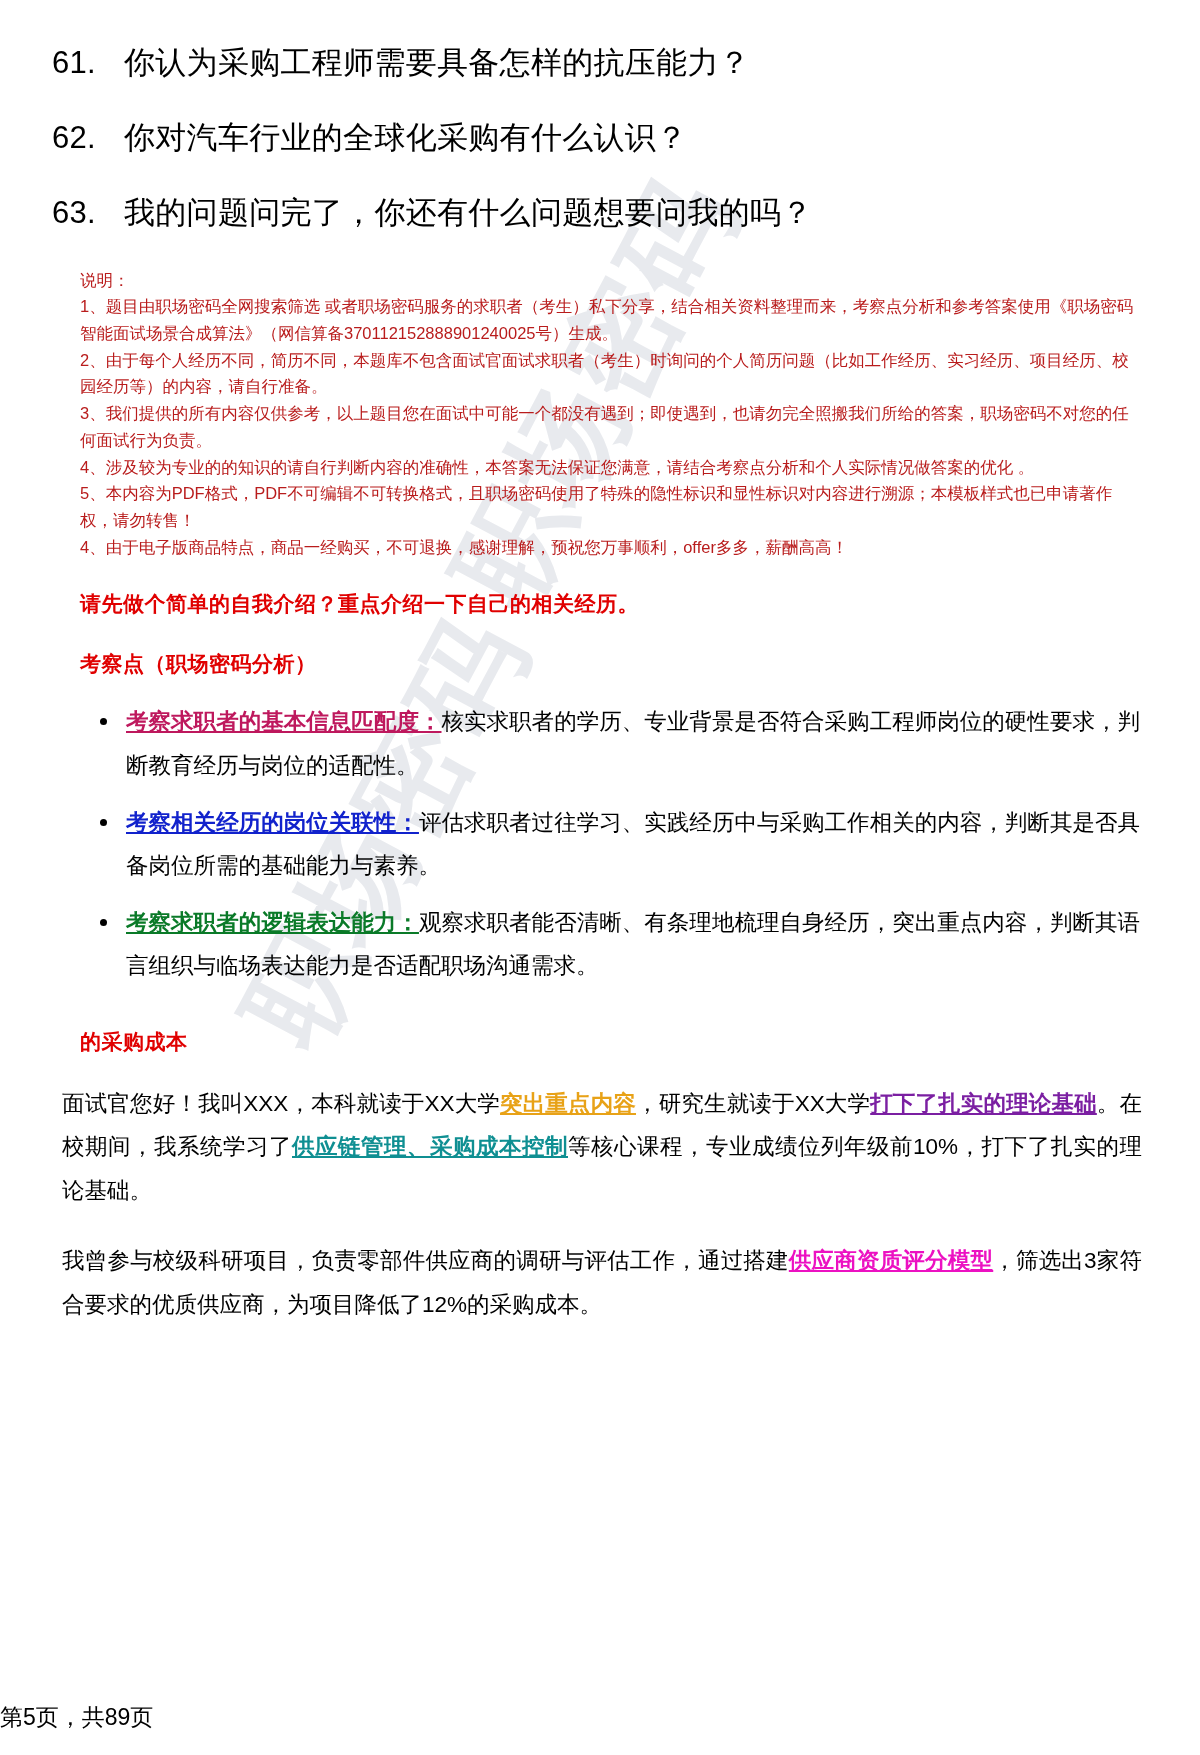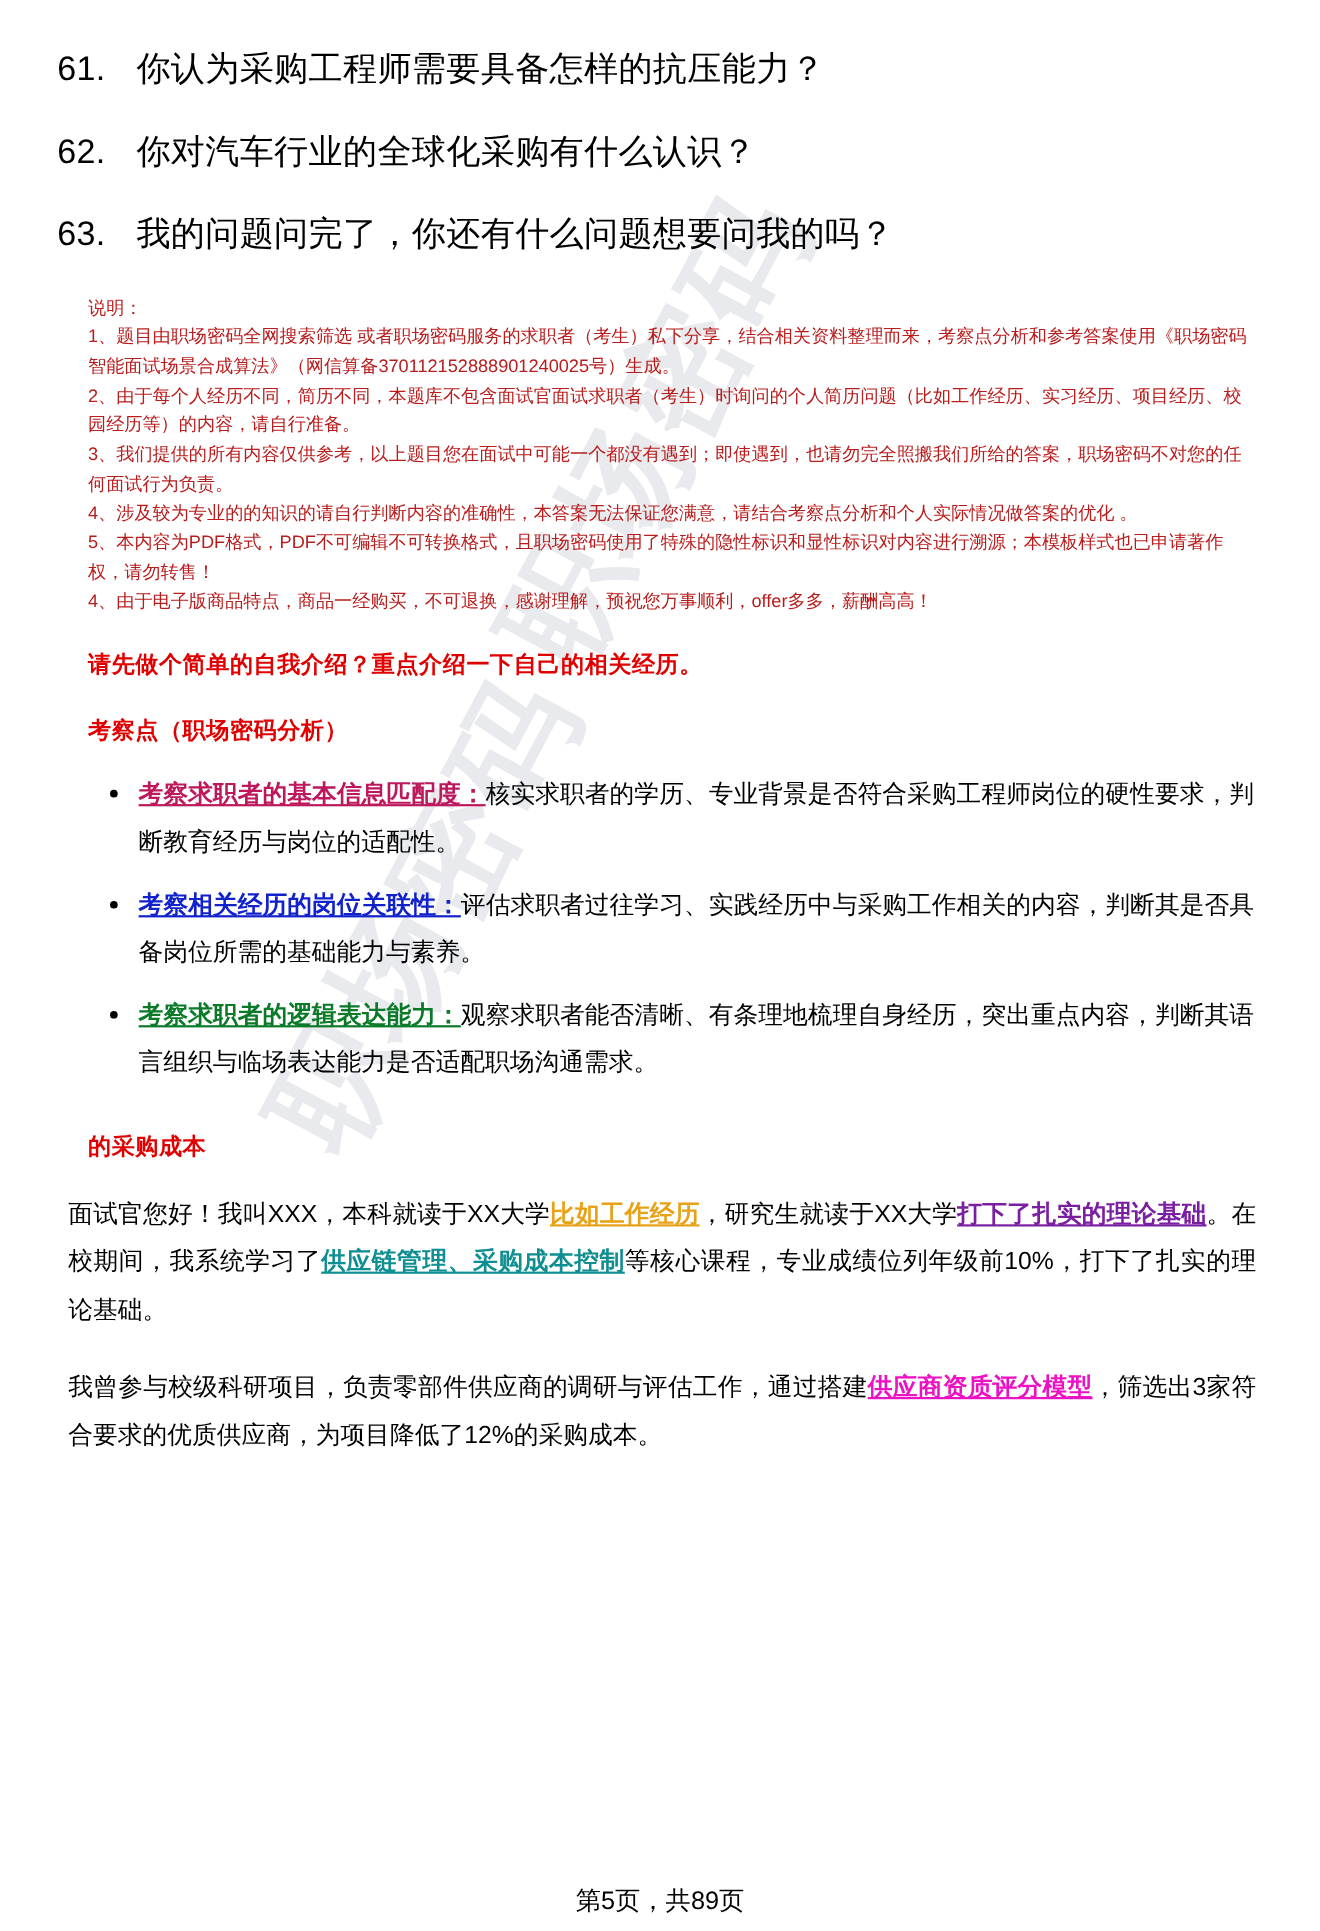--- a/index.html
+++ b/index.html
@@ -152,23 +152,22 @@
   }
   .hl.orange { color: #e8a217; }
   .hl.purple { color: #7b1fa2; }
   .hl.teal   { color: #0f8f92; }
   .hl.magenta{ color: #ec11c2; text-decoration: underline; }
 
   
   .footer {
     position: absolute;
     left: 0;
-    bottom: 12px;
+    bottom: 22px;
     width: 100%;
-    text-align: center;
     font-size: 23px;
     color: #000;
     z-index: 3;
   }
 </style>
 </head>
 <body>
 
 <div class="page">
 
@@ -217,21 +216,21 @@
       </li>
       <li>
         <span class="lbl green">考察求职者的逻辑表达能力：</span><span>观察求职者能否清晰、有条理地梳理自身经历，突出重点内容，判断其语言组织与临场表达能力是否适配职场沟通需求。</span>
       </li>
     </ul>
 
     <div class="heading-red answer">的采购成本</div>
 
     <div class="answer-body">
       <p>
-        <span>面试官您好！我叫XXX，本科就读于XX大学</span><span class="hl orange">比如工作经历</span><span>，研究生就读于XX大学</span><span class="hl purple">打下了扎实的理论基础</span><span>。在校期间，我系统学习了</span><span class="hl teal">供应链管理、采购成本控制</span><span>等核心课程，专业成绩位列年级前10%，打下了扎实的理论基础。</span>
+        <span>面试官您好！我叫XXX，本科就读于XX大学</span><span class="hl orange">突出重点内容</span><span>，研究生就读于XX大学</span><span class="hl purple">打下了扎实的理论基础</span><span>。在校期间，我系统学习了</span><span class="hl teal">供应链管理、采购成本控制</span><span>等核心课程，专业成绩位列年级前10%，打下了扎实的理论基础。</span>
       </p>
       <p>
         <span>我曾参与校级科研项目，负责零部件供应商的调研与评估工作，通过搭建</span><span class="hl magenta">供应商资质评分模型</span><span>，筛选出3家符合要求的优质供应商，为项目降低了12%的采购成本。</span>
       </p>
     </div>
 
   </div>
 
   <div class="footer">第5页，共89页</div>
 

